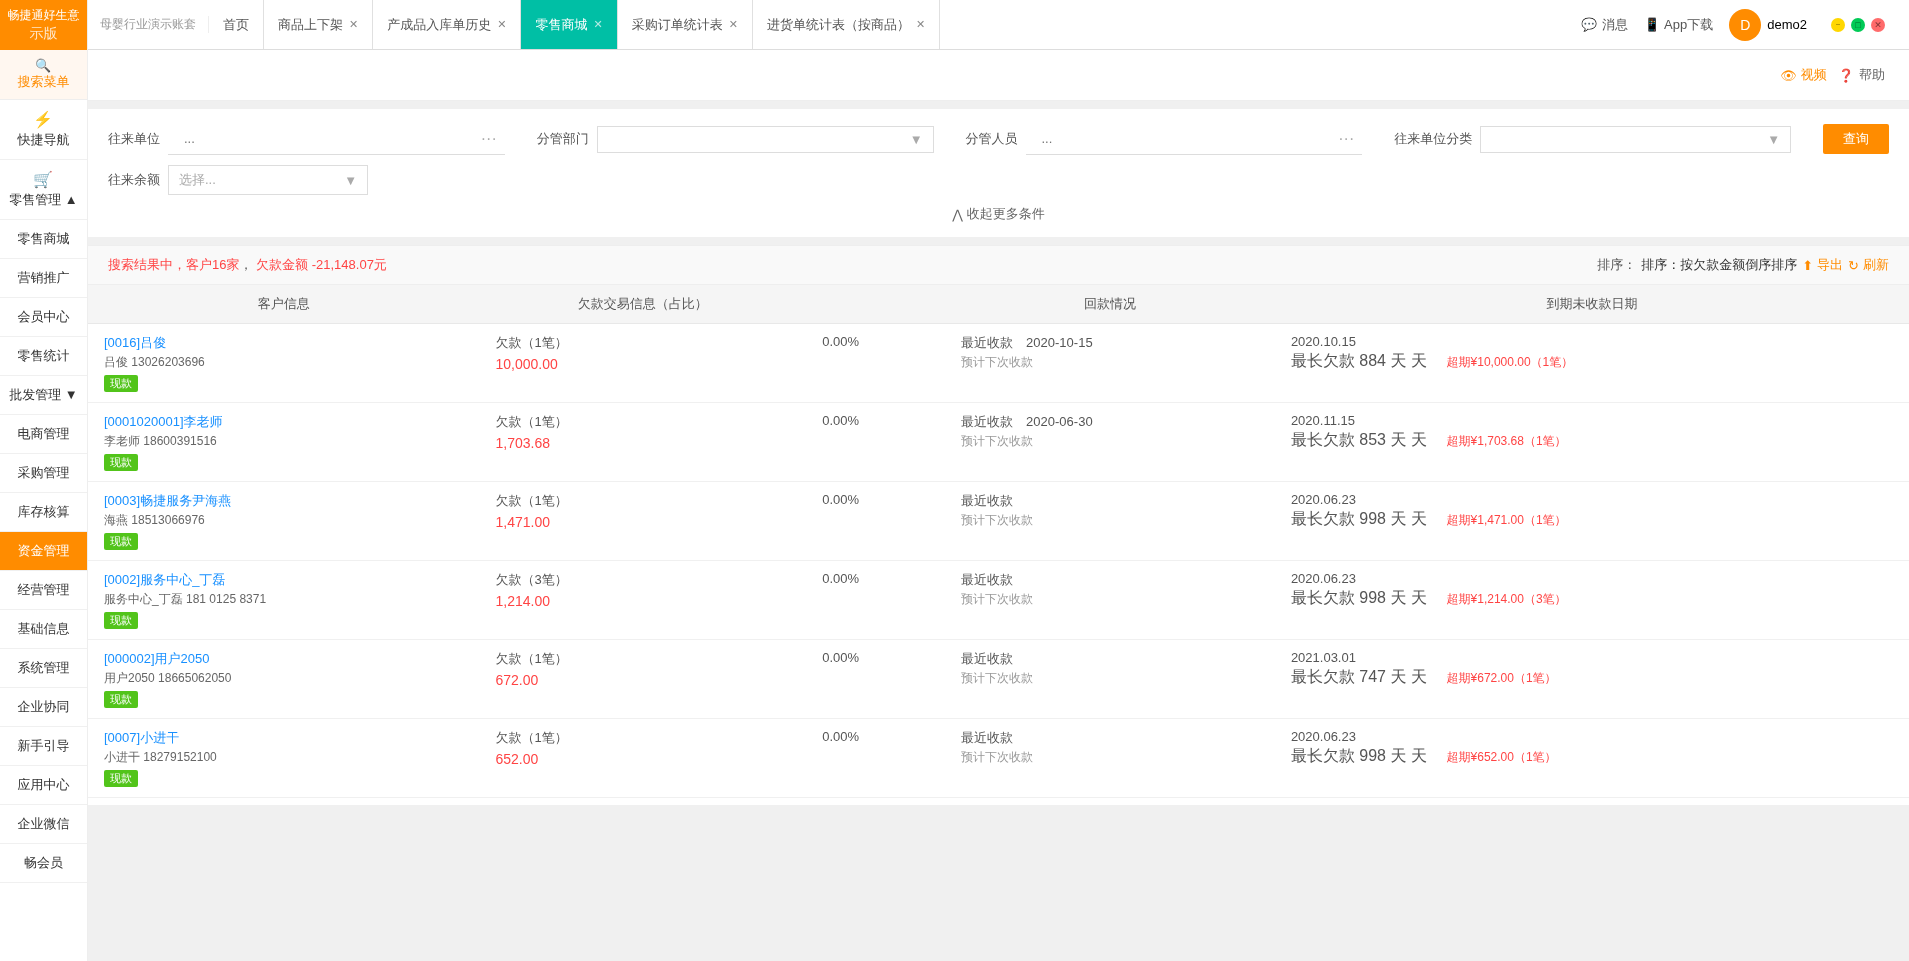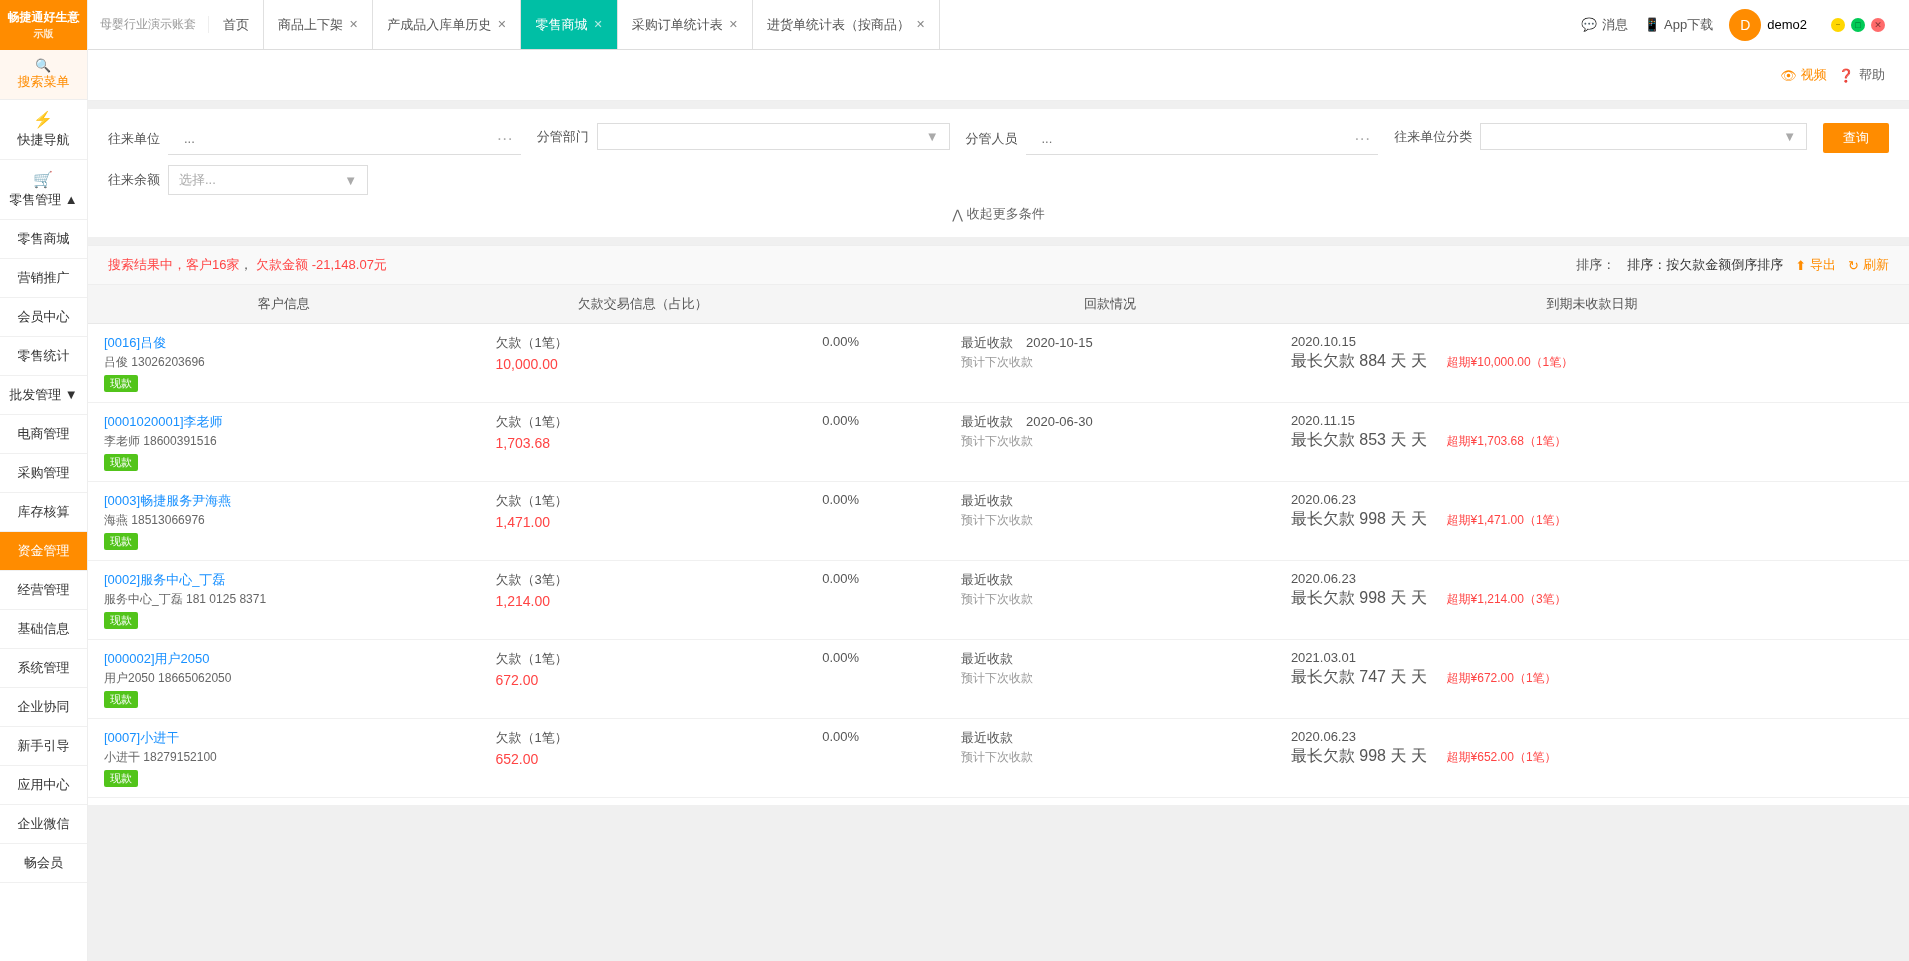--- a/index.html
+++ b/index.html
@@ -4,21 +4,21 @@
   <style>
     * { box-sizing: border-box; margin: 0; padding: 0; font-family: 'Microsoft YaHei', Arial, sans-serif; font-size: 13px; }
     body { background: #f5f5f5; overflow: hidden; width: 1909px; height: 961px; }
 
     
     .sidebar {
       position: fixed; left: 0; top: 0; width: 88px; height: 100%; background: #fff;
       border-right: 1px solid #eee; z-index: 100; display: flex; flex-direction: column;
     }
     .sidebar-logo {
-      background: #ff8c00; height: 50px; display: flex; align-items: center; justify-content: center; color: #fff; font-size: 12px; padding: 4px; font-weight: bold;
+      background: #ff8c00; height: 50px; display: flex; align-items: center; justify-content: center; color: #fff; font-size: 12px; padding: 4px;
     }
     .sidebar-logo-text { color: #fff; font-size: 11px; line-height: 1.3; text-align: center; }
     .sidebar-search {
       background: #fff7f0; padding: 8px 6px; font-size: 12px; color: #ff8c00; text-align: center; cursor: pointer; border-bottom: 1px solid #eee;
     }
     .sidebar-nav { flex: 1; overflow-y: auto; }
     .sidebar-item {
       padding: 10px 6px; text-align: center; color: #333; cursor: pointer; border-bottom: 1px solid #f0f0f0; font-size: 12px;
     }
     .sidebar-item.active { background: #ff8c00; color: #fff; }
@@ -67,21 +67,21 @@
     .stat-label { font-size: 13px; color: #666; margin-top: 4px; }
 
     .stats-bar-right { margin-left: auto; display: flex; gap: 12px; align-items: center; }
     .btn-view { color: #ff8c00; font-size: 12px; cursor: pointer; display: flex; align-items: center; gap: 4px; }
     .btn-help { color: #666; font-size: 12px; cursor: pointer; display: flex; align-items: center; gap: 4px; }
 
     
     .filter-area {
       background: #fff; padding: 14px 20px; margin-bottom: 8px;
     }
-    .filter-row { display: flex; align-items: flex-start; gap: 16px; margin-bottom: 10px; }
+    .filter-row { display: flex; align-items: center; gap: 32px; margin-bottom: 10px; }
     .filter-item { display: flex; align-items: center; gap: 8px; flex: 1; }
     .filter-label { color: #555; white-space: nowrap; font-size: 13px; }
     .filter-input {
       flex: 1; border: none; border-bottom: 1px solid #ddd; padding: 4px 8px; outline: none; font-size: 13px; color: #333;
     }
     .filter-dots { color: #aaa; font-size: 16px; cursor: pointer; }
     .filter-dropdown { width: 220px; border: 1px solid #ddd; padding: 5px 10px; background: #fff; display: flex; align-items: center; justify-content: space-between; cursor: pointer; color: #aaa; }
 
     .btn-query {
       background: #ff8c00; color: #fff; border: none; padding: 6px 20px; cursor: pointer; font-size: 13px; border-radius: 2px;
@@ -90,21 +90,21 @@
       display: flex; align-items: center; gap: 4px; color: #666; cursor: pointer; font-size: 12px; justify-content: center; margin-top: 4px;
     }
 
     
     .results-bar {
       background: #f9f9f9; padding: 10px 20px; display: flex; align-items: center; justify-content: space-between;
       border-bottom: 1px solid #eee; border-top: 1px solid #eee;
     }
     .results-info { font-size: 13px; color: #555; }
     .results-info span { color: #ff4444; }
-    .results-actions { display: flex; align-items: flex-end; gap: 12px; color: #666; font-size: 12px; }
+    .results-actions { display: flex; align-items: flex-end; gap: 5px; color: #666; font-size: 12px; }
     .sort-label { color: #555; }
     .btn-export { color: #ff8c00; cursor: pointer; display: flex; align-items: center; gap: 4px; }
     .btn-refresh { color: #ff8c00; cursor: pointer; display: flex; align-items: center; gap: 4px; }
 
     
     .data-table { width: 100%; background: #fff; border-collapse: collapse; }
     .data-table thead th {
       padding: 10px 16px; text-align: center; background: #f5f5f5; border-bottom: 1px solid #e8e8e8;
       font-weight: normal; color: #555; font-size: 13px;
     }
@@ -134,21 +134,21 @@
     .win-max { background: #00ca56; }
     .win-close { background: #ff6b6b; }
   </style>
 </head>
 <body>
 
 <div class="sidebar">
   <div class="sidebar-logo">
     <span class="sidebar-logo-text">
       <span style="color:#fff;font-size:12px;">畅捷通好生意</span><br>
-      <span style="font-size:10px;opacity:0.8;">示版</span>
+      <span style="font-size:14px;opacity:0.8;">示版</span>
     </span>
   </div>
   <div class="sidebar-search">
     <span>🔍</span><br>
     <span>搜索菜单</span>
   </div>
   <div class="sidebar-nav">
     <div class="sidebar-item">
       <span class="item-icon">⚡</span>
       <span>快捷导航</span>

